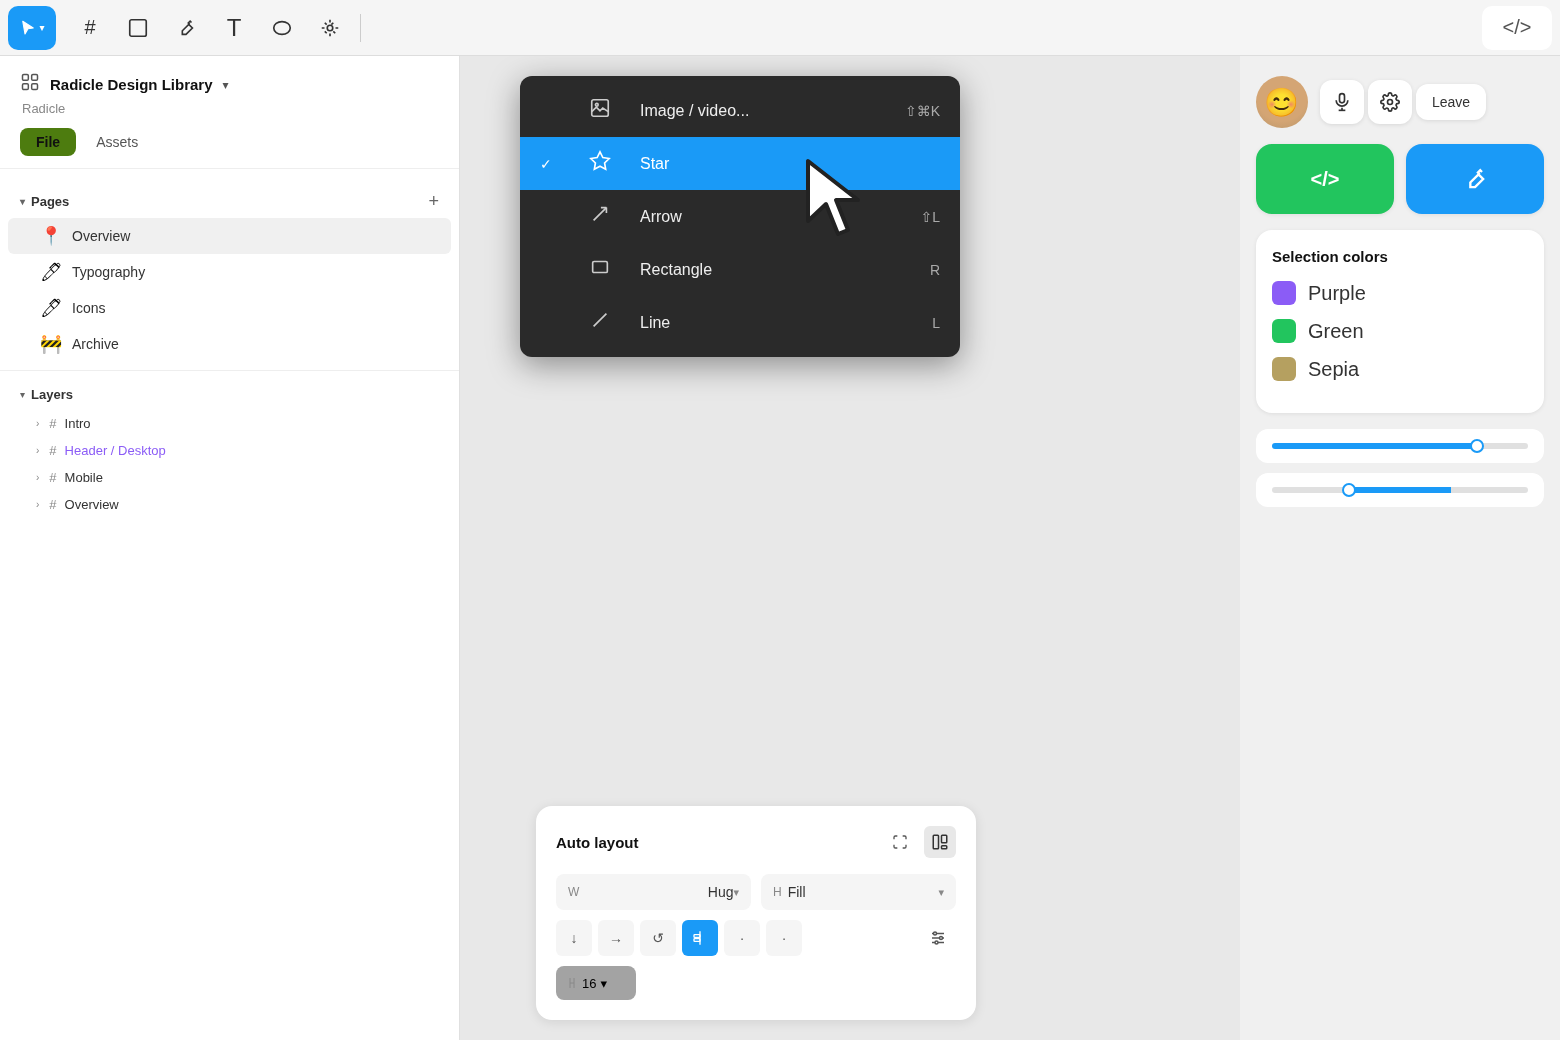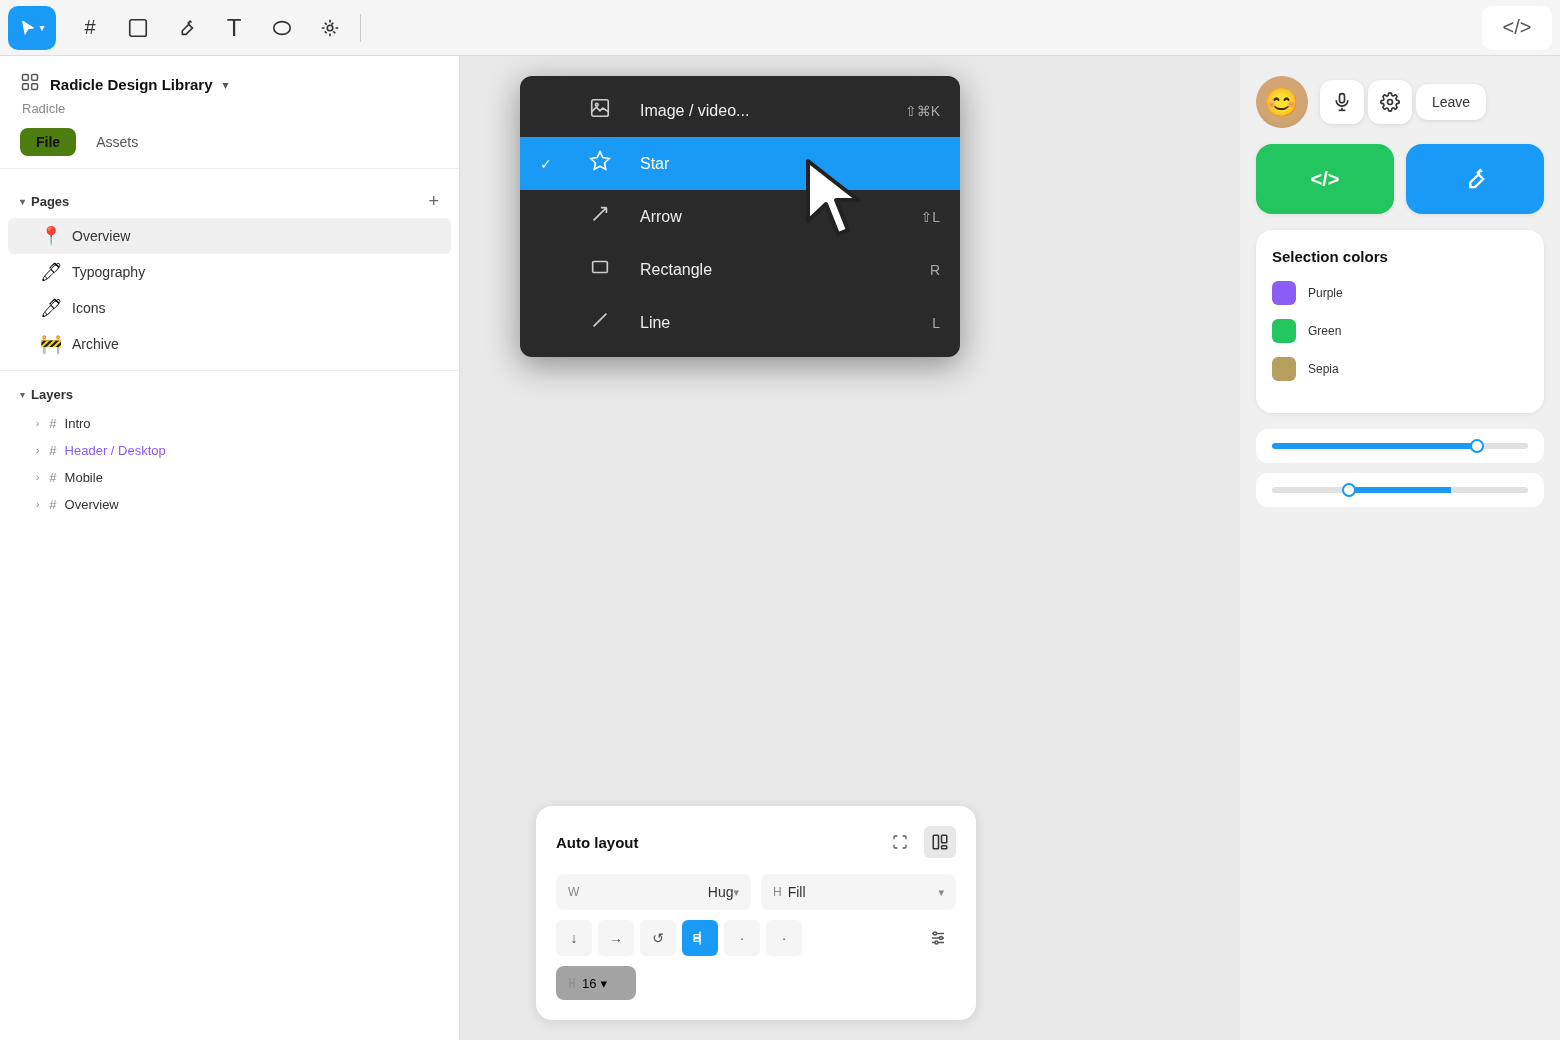--- a/index.html
+++ b/index.html
@@ -450,21 +450,21 @@
       gap: 12px;
       margin-bottom: 14px;
     }
     .color-swatch {
       width: 24px;
       height: 24px;
       border-radius: 6px;
       flex-shrink: 0;
     }
     .color-label {
-      font-size: 12px;
+      font-size: 20px;
       color: #333;
       text-align: center;
     }
 
     
     .rp-sliders {
       display: flex;
       flex-direction: column;
       gap: 10px;
     }

